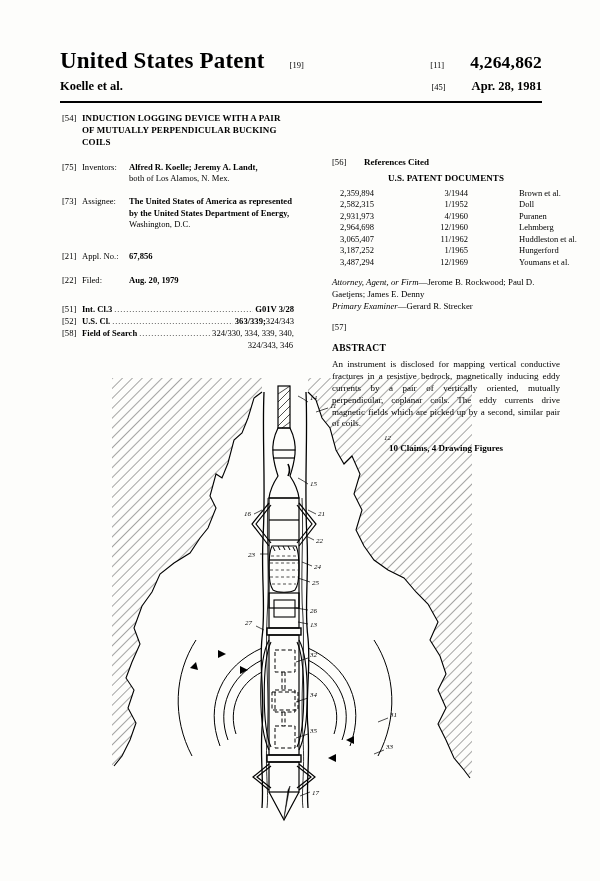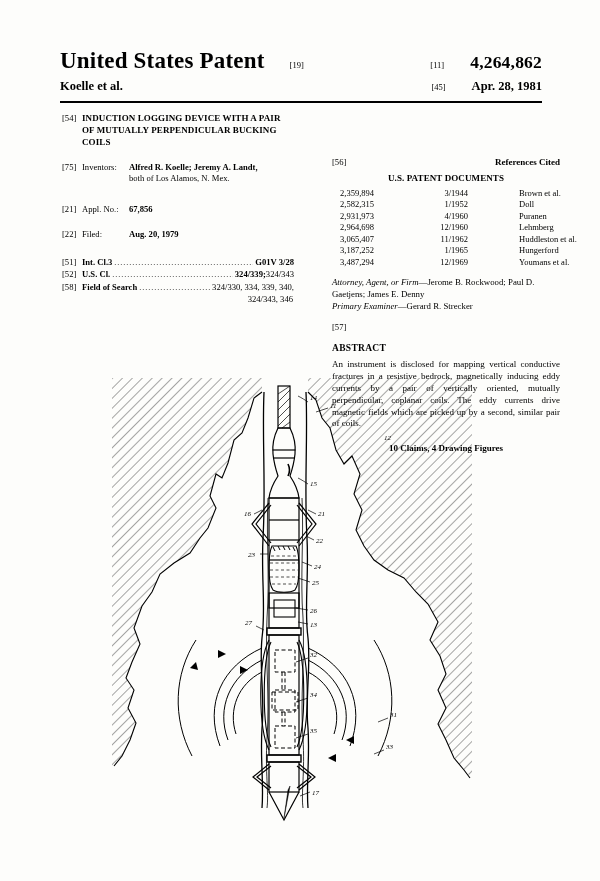--- a/index.html
+++ b/index.html
@@ -137,21 +137,21 @@
   .cls-val { white-space: nowrap; font-weight: bold; }
   .cls-val.plain { font-weight: normal; }
   .cls-cont {
     text-align: right;
     font-size: 8.6px;
     padding-right: 1px;
   }
 
   
   .refs-head {
-    text-align: right;
+    text-align: left;
     font-weight: bold;
     font-size: 9px;
     margin-left: 12px;
   }
   .refs-sub {
     text-align: center;
     font-weight: bold;
     font-size: 9px;
     margin-top: 4px;
     margin-bottom: 3px;
@@ -258,20 +258,27 @@
 
     <div class="field" style="margin-top:13px">
       <span class="f-num">[75]</span>
       <span class="f-label">Inventors:</span>
       <span class="f-body">
         <span class="b">Alfred R. Koelle; Jeremy A. Landt,</span><br>
         <span>both of Los Alamos, N. Mex.</span>
       </span>
     </div>
 
+    <div class="field" style="margin-top:12px">
+      <span class="f-num">[73]</span>
+      <span class="f-label">Assignee:</span>
+      <span class="f-body">
+        <span class="b">The United States of America as represented by the United States Department of Energy,</span><span> Washington, D.C.</span>
+      </span>
+    </div>
 
     <div class="field" style="margin-top:20px">
       <span class="f-num">[21]</span>
       <span class="f-label">Appl. No.:</span>
       <span class="f-body b">67,856</span>
     </div>
 
     <div class="field" style="margin-top:13px">
       <span class="f-num">[22]</span>
       <span class="f-label">Filed:</span>
@@ -282,21 +289,21 @@
       <div class="cls-row">
         <span class="cls-num">[51]</span>
         <span class="cls-name">Int. Cl.3</span>
         <span class="cls-dots">................................................................</span>
         <span class="cls-val">G01V 3/28</span>
       </div>
       <div class="cls-row">
         <span class="cls-num">[52]</span>
         <span class="cls-name">U.S. Cl.</span>
         <span class="cls-dots">................................................................</span>
-        <span class="cls-val">324/339;</span>
+        <span class="cls-val">363/339;</span>
           <span class="cls-val plain"> 324/343</span>
       </div>
       <div class="cls-row">
         <span class="cls-num">[58]</span>
         <span class="cls-name">Field of Search</span>
         <span class="cls-dots">.............................................</span>
         <span class="cls-val plain">324/330, 334, 339, 340,</span>
       </div>
       <div class="cls-cont">324/343, 346</div>
     </div>

